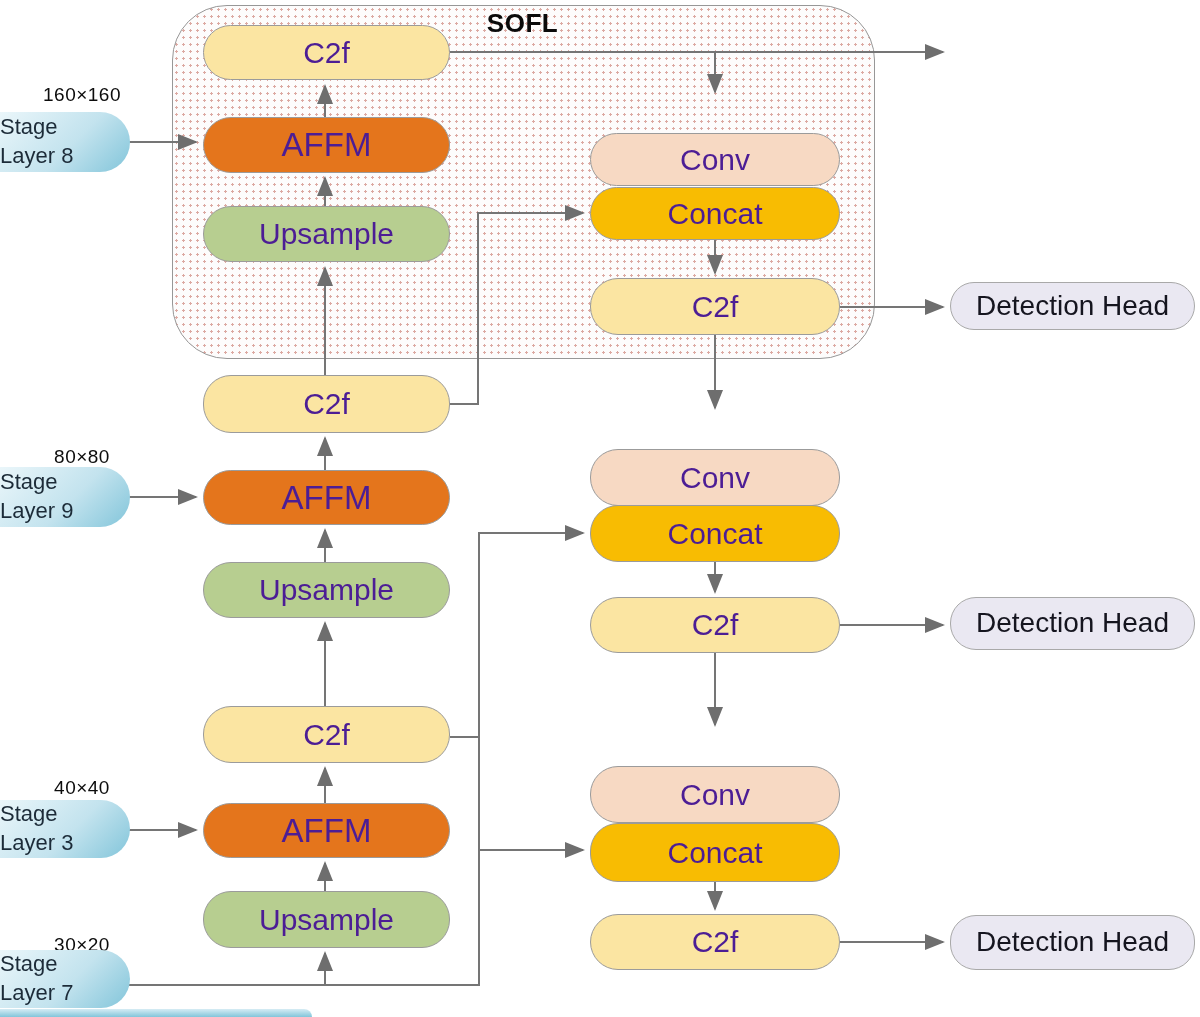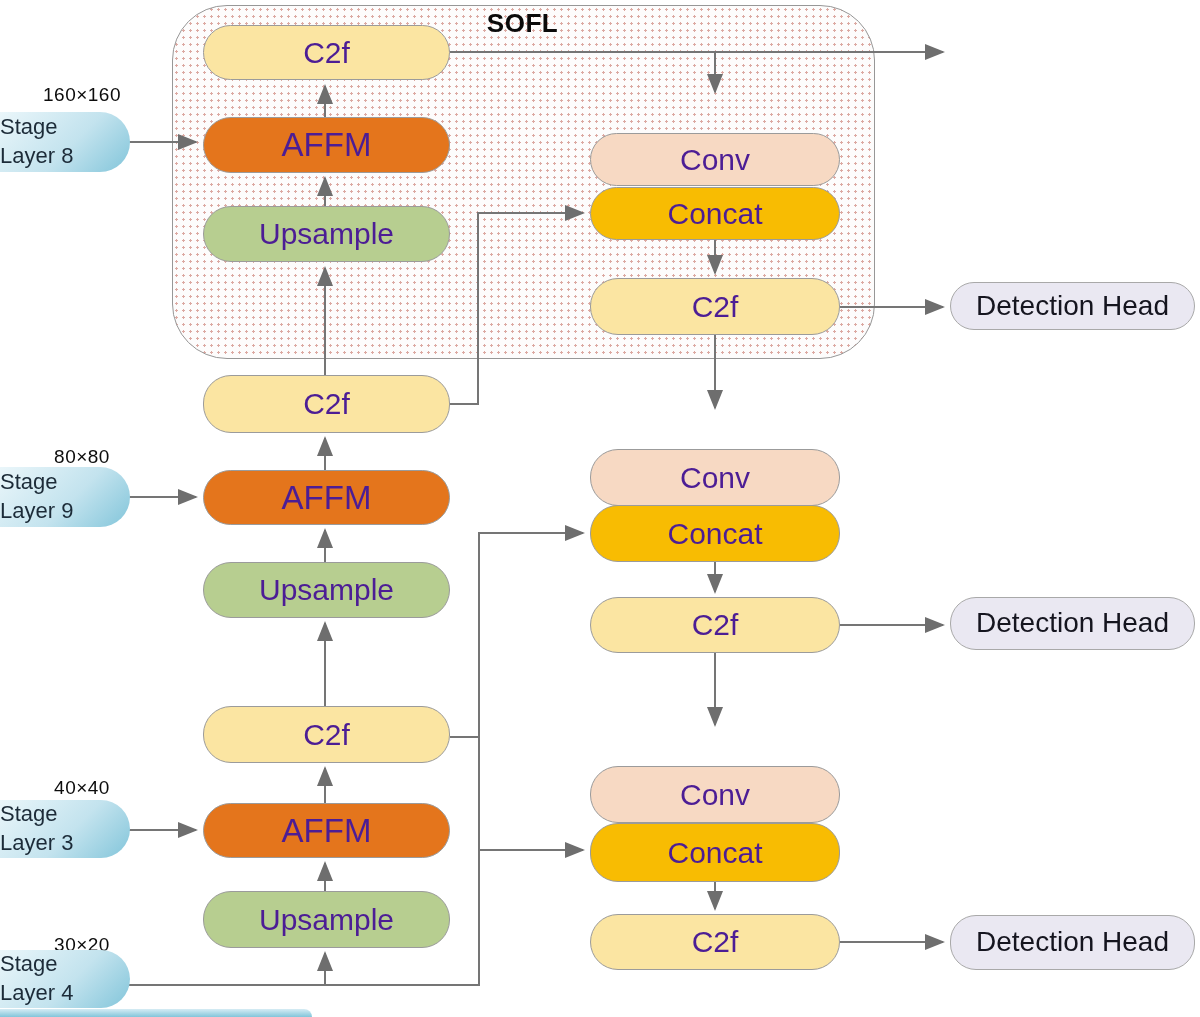--- a/index.html
+++ b/index.html
@@ -147,18 +147,18 @@
 
   <div class="size-label" style="top:777px">40×40</div>
   <div class="stage" style="top:800px;height:58px">
     <span>Stage</span>
     <span>Layer 3</span>
   </div>
 
   <div class="size-label" style="top:934px">30×20</div>
   <div class="stage" style="top:950px;height:58px">
     <span>Stage</span>
-    <span>Layer 4</span>
+    <span>Layer 7</span>
   </div>
 
   <div class="bottom-bar"></div>
 
 </div>
 
 </body></html>

